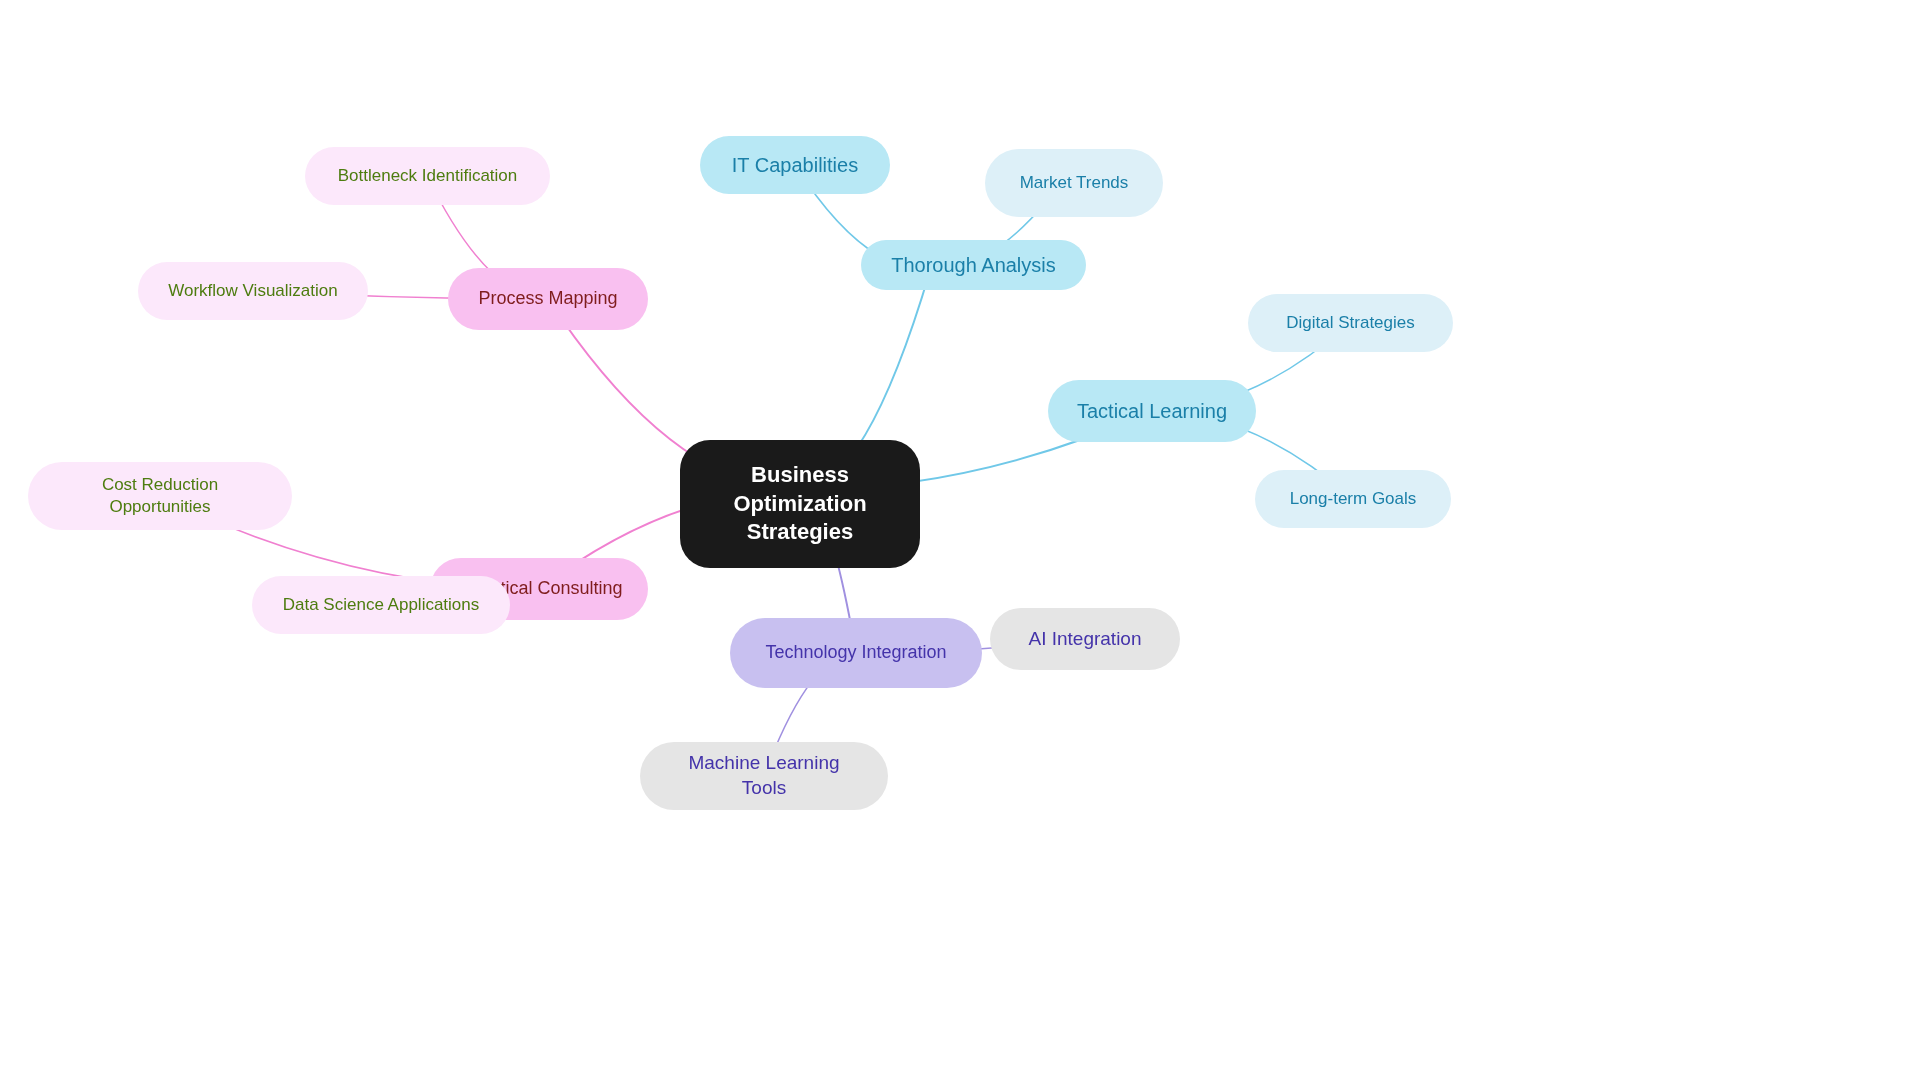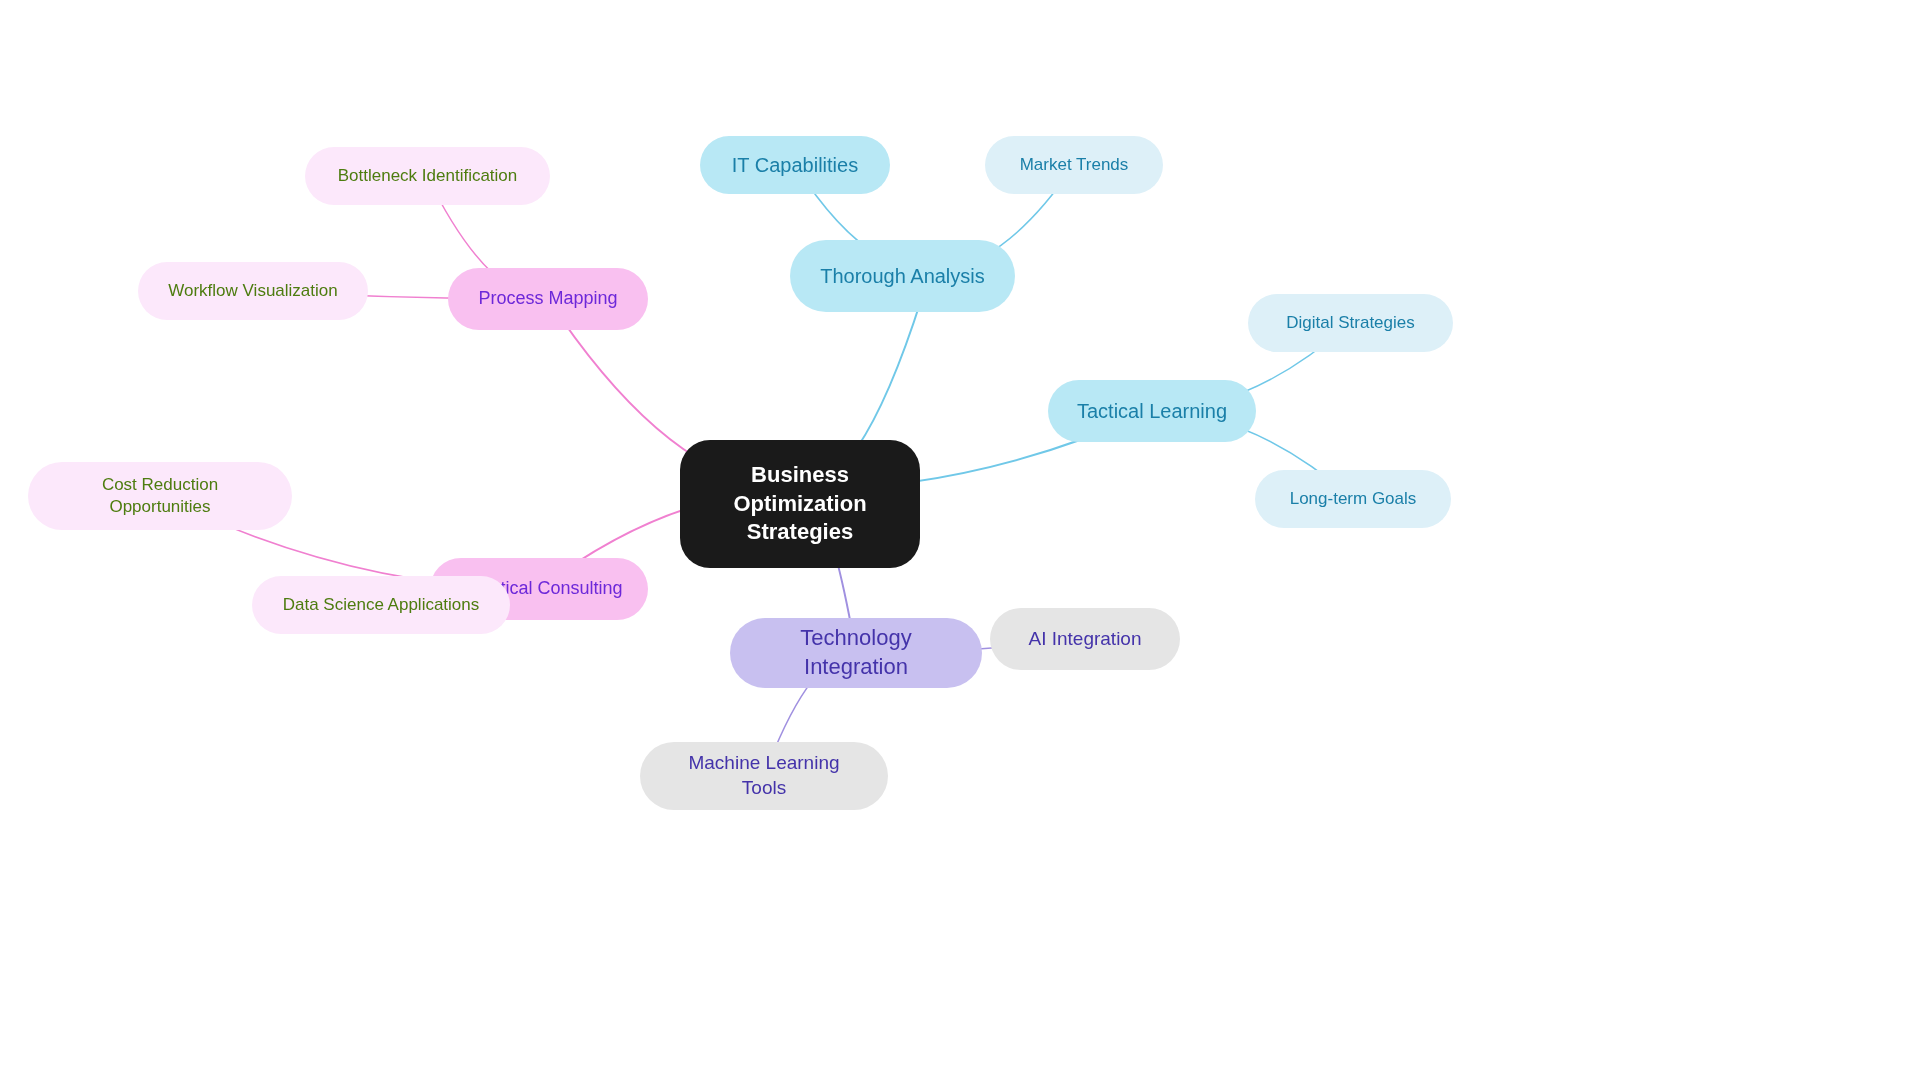--- a/index.html
+++ b/index.html
@@ -33,21 +33,21 @@
       background: #1a1a1a;
       color: #ffffff;
       font-size: 22px;
       font-weight: 600;
       width: 240px;
       height: 100px;
       border-radius: 30px;
     }
     .node-pink {
       background: #f9c0f0;
-      color: #6d28d9;
+      color: #7f1d1d;
       font-size: 18px;
       border: none;
     }
     .node-pink-light {
       background: #fce8fb;
       color: #4d7c0f;
       font-size: 17px;
       border: none;
     }
     .node-blue {
@@ -58,21 +58,21 @@
     }
     .node-blue-light {
       background: #ddf0f8;
       color: #1a7fa8;
       font-size: 17px;
       border: none;
     }
     .node-purple {
       background: #c8c0f0;
       color: #4433aa;
-      font-size: 22px;
+      font-size: 18px;
       border: none;
     }
     .node-purple-light {
       background: #e5e5e5;
       color: #4433aa;
       font-size: 19px;
       border: none;
     }
   </style>
 </head>
@@ -114,27 +114,27 @@
   <span>Statistical Consulting</span>
 </div>
 <div class="node node-pink-light" style="left:28px; top:462px; width:264px; height:68px;">
   <span style="white-space:pre-line;">Cost Reduction
 Opportunities</span>
 </div>
 <div class="node node-pink-light" style="left:252px; top:576px; width:258px; height:58px;">
   <span>Data Science Applications</span>
 </div>
 
-<div class="node node-blue" style="left:790px; top:240px; width:225px; height:72px;">
+<div class="node node-blue" style="left:861px; top:240px; width:225px; height:50px;">
   <span>Thorough Analysis</span>
 </div>
 <div class="node node-blue" style="left:700px; top:136px; width:190px; height:58px;">
   <span>IT Capabilities</span>
 </div>
-<div class="node node-blue-light" style="left:985px; top:136px; width:178px; height:58px;align-items:center;">
+<div class="node node-blue-light" style="left:985px; top:149px; width:178px; height:68px;align-items:center;">
   <span>Market Trends</span>
 </div>
 <div class="node node-blue" style="left:1048px; top:380px; width:208px; height:62px;">
   <span>Tactical Learning</span>
 </div>
 <div class="node node-blue-light" style="left:1248px; top:294px; width:205px; height:58px;">
   <span>Digital Strategies</span>
 </div>
 <div class="node node-blue-light" style="left:1255px; top:470px; width:196px; height:58px;">
   <span>Long-term Goals</span>

